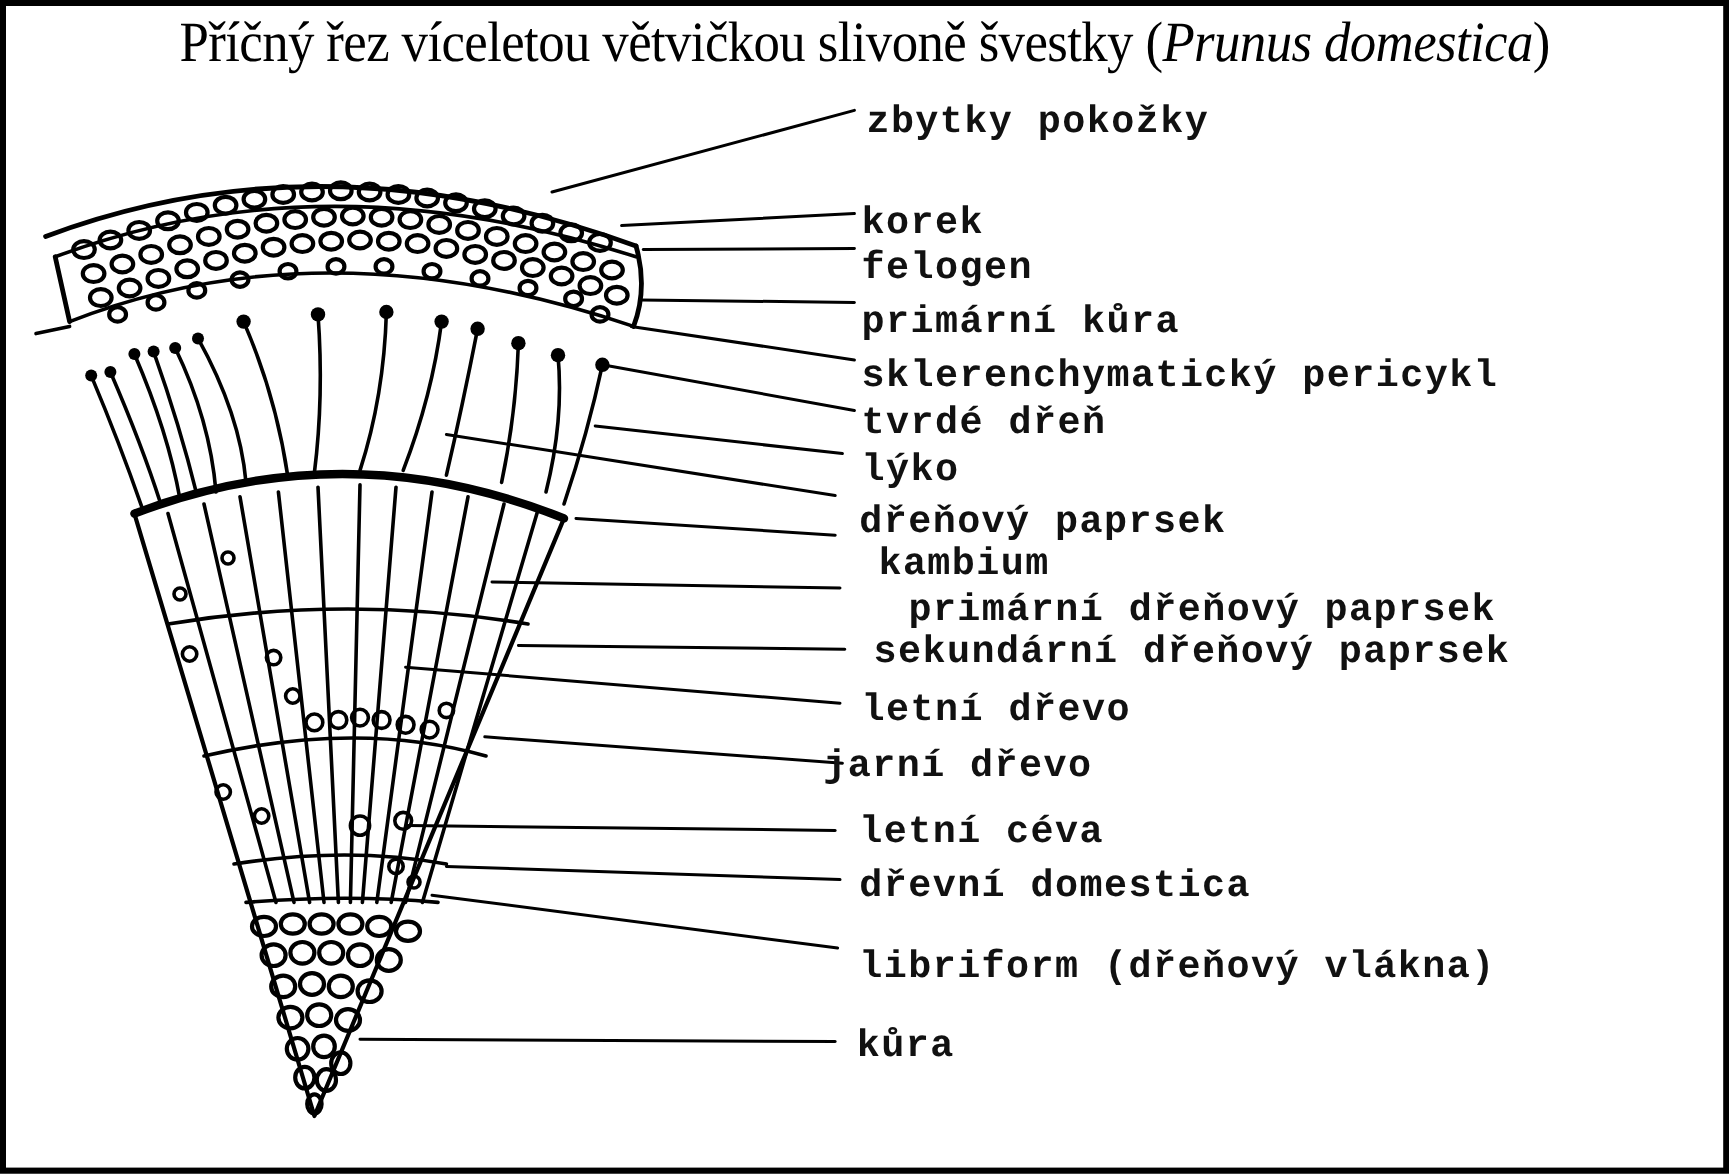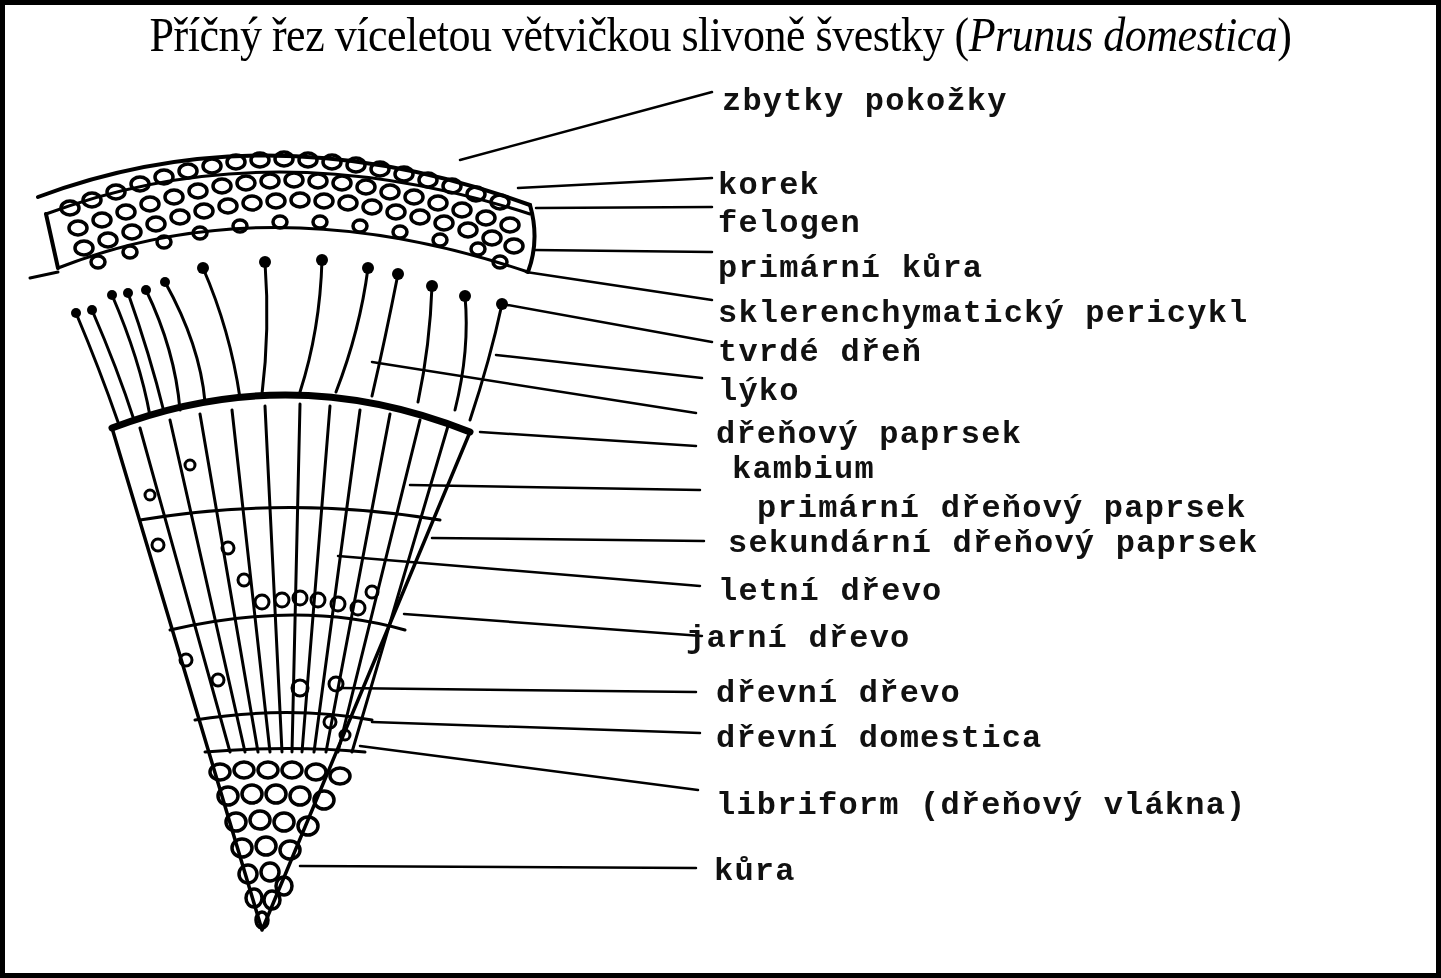--- a/index.html
+++ b/index.html
@@ -253,17 +253,17 @@
   <div class="label" style="left: 718px; top: 253px;">primární kůra</div>
   <div class="label" style="left: 718px; top: 298px;">sklerenchymatický pericykl</div>
   <div class="label" style="left: 718px; top: 337px;">tvrdé dřeň</div>
   <div class="label" style="left: 718px; top: 376px;">lýko</div>
   <div class="label" style="left: 716px; top: 419px;">dřeňový paprsek</div>
   <div class="label" style="left: 732px; top: 454px;">kambium</div>
   <div class="label" style="left: 757px; top: 493px;">primární dřeňový paprsek</div>
   <div class="label" style="left: 716px; top: 528px; margin-left: 12px;">sekundární dřeňový paprsek</div>
   <div class="label" style="left: 718px; top: 576px;">letní dřevo</div>
   <div class="label" style="left: 686px; top: 623px;">jarní dřevo</div>
-  <div class="label" style="left: 716px; top: 678px;">dřevní dřevo</div>
+  <div class="label" style="left: 716px; top: 678px;">letní céva</div>
   <div class="label" style="left: 716px; top: 723px;">dřevní domestica</div>
   <div class="label" style="left: 716px; top: 790px;">libriform (dřeňový vlákna)</div>
   <div class="label" style="left: 714px; top: 856px;">kůra</div>
 </div>
 
 </body></html>

